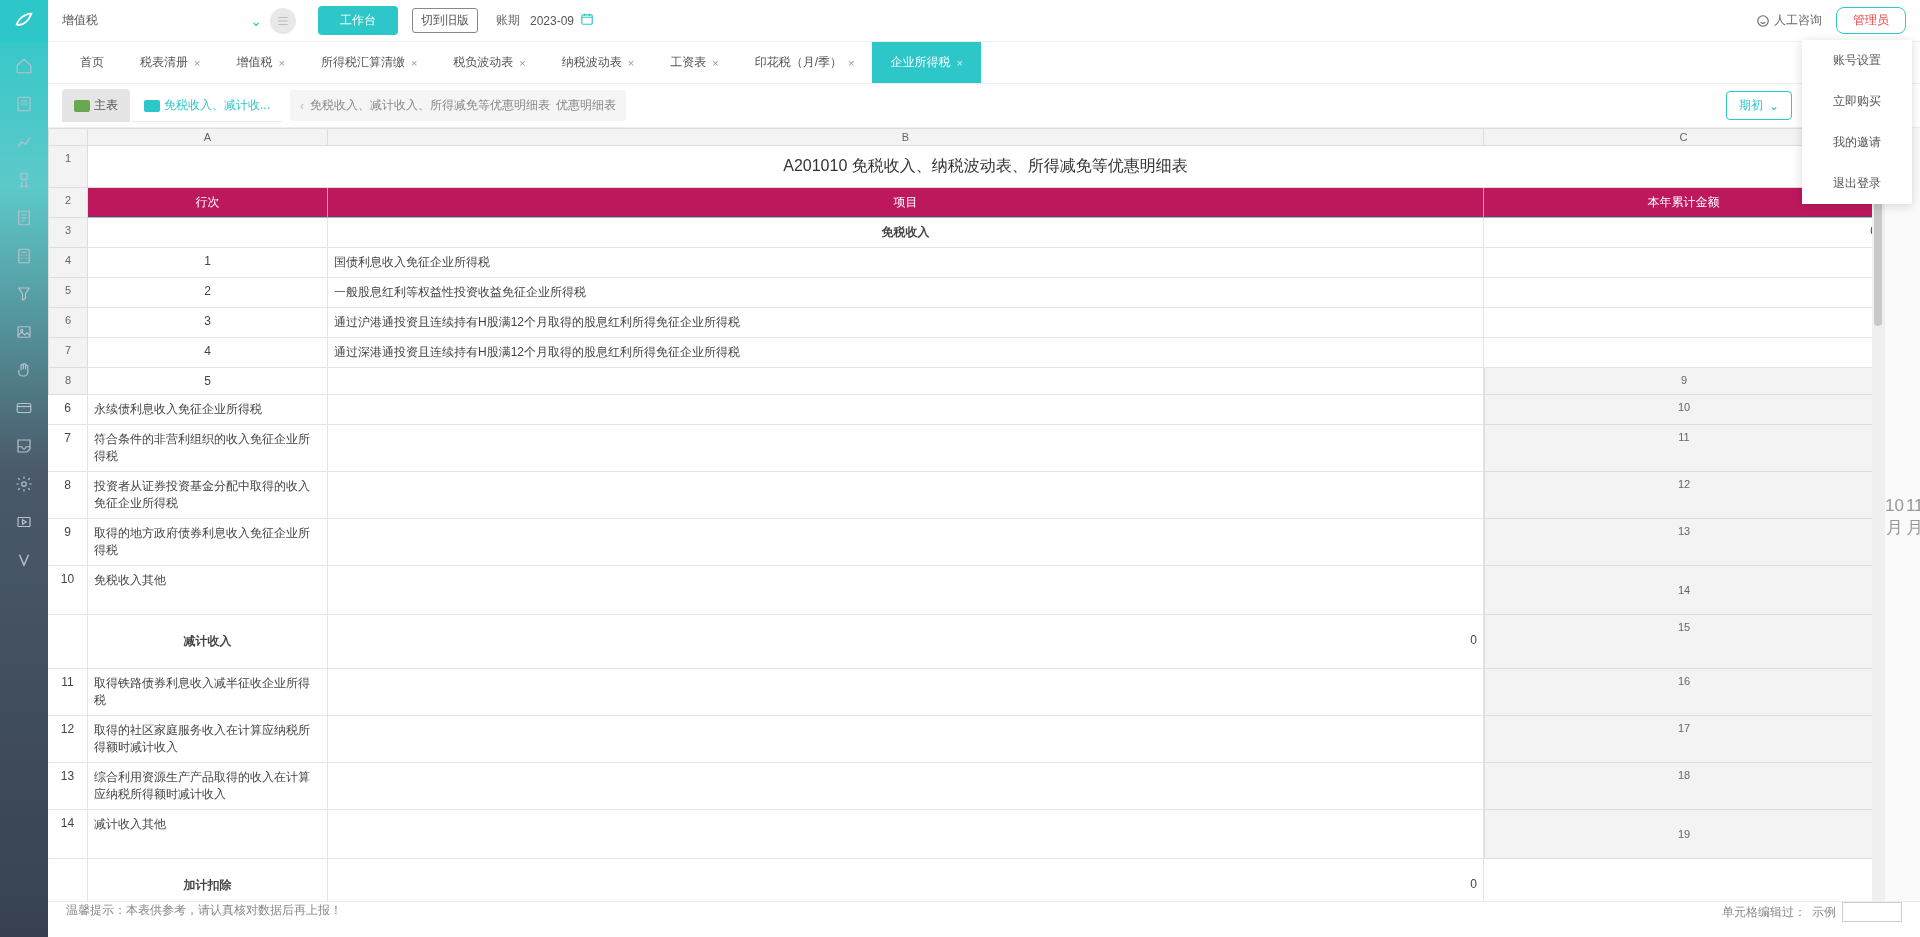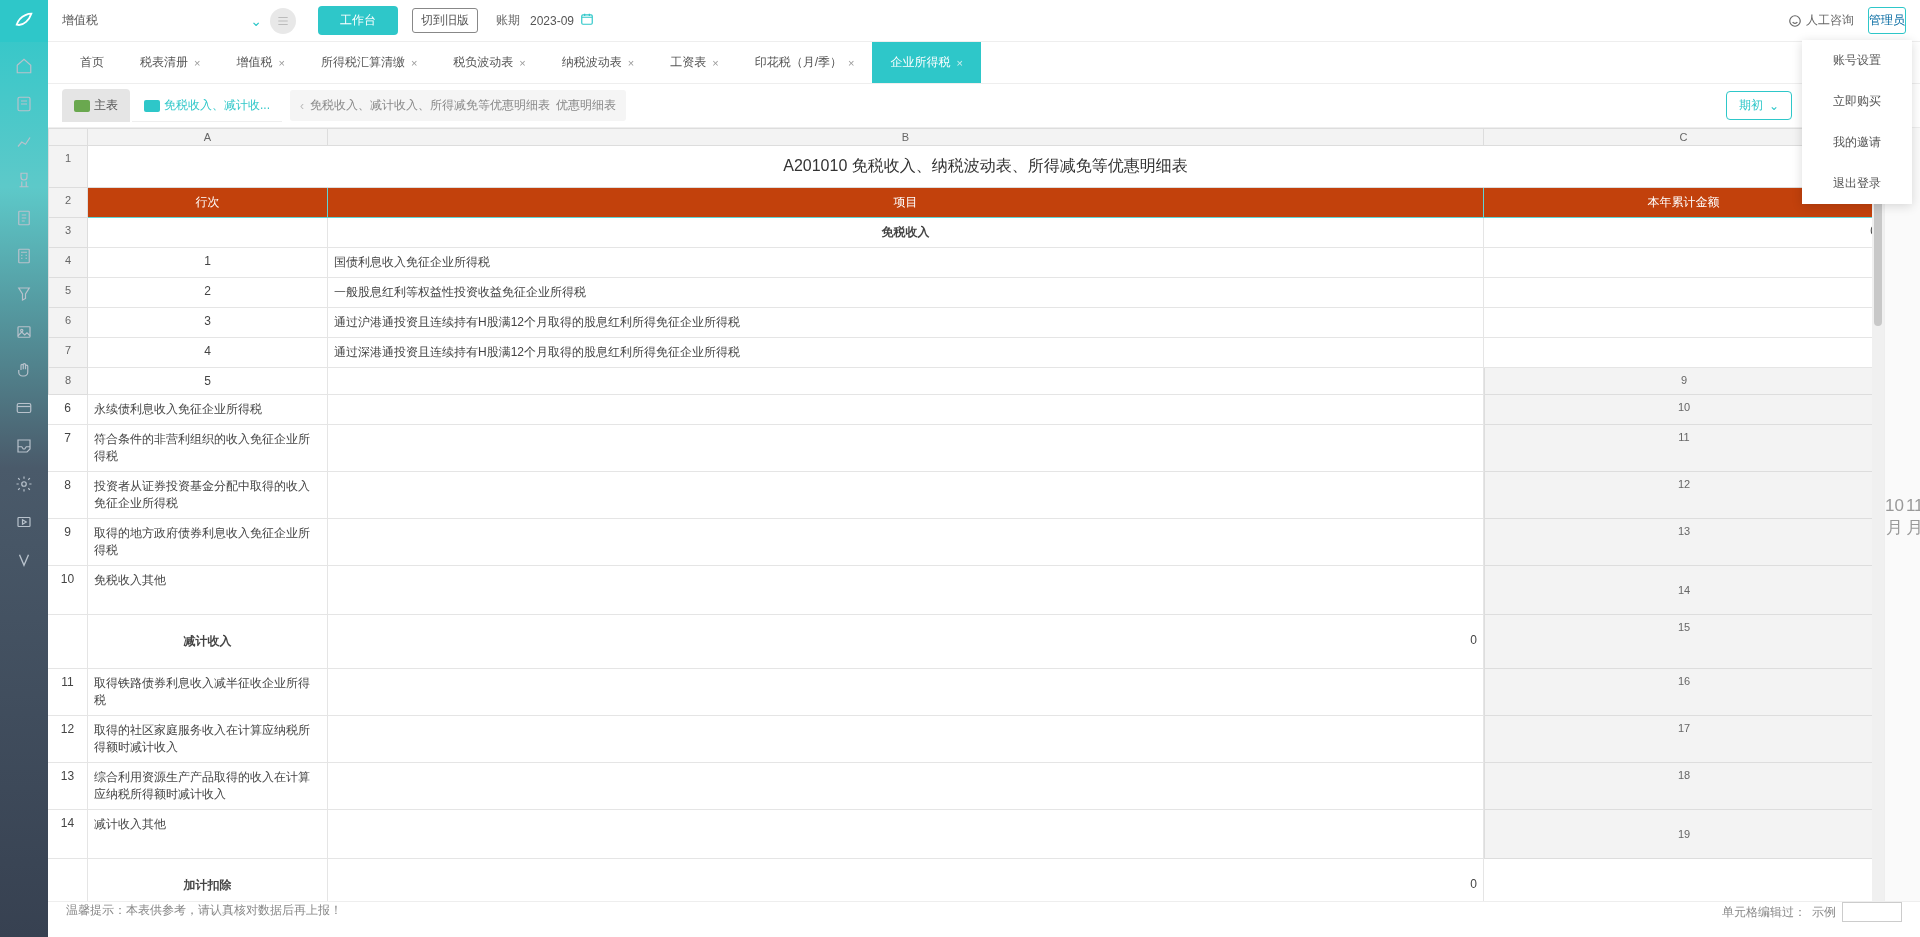--- a/index.html
+++ b/index.html
@@ -23,21 +23,21 @@
 .company-name { color: #555; }
 .chev { margin-left: auto; color: #2ec7c9; font-size: 14px; }
 .round-btn { width: 26px; height: 26px; border-radius: 50%; background: #e8e8e8; color: #bbb; display: flex; align-items: center; justify-content: center; margin-left: 8px; cursor: pointer; }
 .workbench-btn { background: #2ec7c9; color: #fff; border: none; border-radius: 4px; padding: 6px 22px; margin-left: 22px; cursor: pointer; font-size: 12px; }
 .switch-old { border: 1px solid #888; color: #555; background: #fff; border-radius: 3px; padding: 3px 8px; margin-left: 14px; cursor: pointer; font-size: 12px; }
 .period-label { margin-left: 18px; color: #666; }
 .period-value { margin-left: 10px; color: #555; }
 .cal-icon { margin-left: 6px; color: #2ec7c9; cursor: pointer; }
 .header-right { margin-left: auto; display: flex; align-items: center; gap: 14px; }
 .consult { display: flex; align-items: center; gap: 4px; color: #666; cursor: pointer; }
-.admin-btn { border: 1px solid #2ec7c9; color: #0369a1; padding: 4px 0; border-radius: 3px; cursor: pointer; position: relative; }
+.admin-btn { border: 1px solid #2ec7c9; color: #ef4444; padding: 4px 16px; border-radius: 8px; cursor: pointer; position: relative; }
 
 
 .admin-menu { position: absolute; top: 40px; right: 8px; width: 110px; background: #fff; box-shadow: 0 2px 10px rgba(0,0,0,0.15); z-index: 100; }
 .admin-menu div { padding: 12px 16px; color: #555; cursor: pointer; text-align: center; }
 
 
 .tabs { height: 42px; display: flex; align-items: stretch; padding: 0 14px; border-bottom: 1px solid #eee; }
 .tab { display: flex; align-items: center; padding: 0 18px; color: #555; cursor: pointer; white-space: nowrap; gap: 4px; }
 .tab.active { background: #2ec7c9; color: #fff; }
 .tab .close { color: #999; font-size: 11px; margin-left: 2px; }
@@ -58,21 +58,21 @@
 .tool-btn { color: #666; cursor: pointer; display: flex; align-items: center; gap: 4px; }
 
 
 .sheet-wrap { flex: 1; display: flex; min-height: 0; }
 .sheet { flex: 1; overflow: hidden; position: relative; }
 .grid { display: grid; grid-template-columns: 40px 240px 1fr 400px; }
 .col-head { background: #f3f3f3; border: 1px solid #ddd; border-left: none; text-align: center; padding: 2px 0; color: #666; font-size: 11px; }
 .col-head:first-child { border-left: 1px solid #ddd; }
 .row-head { background: #f3f3f3; border: 1px solid #ddd; border-top: none; text-align: center; padding: 6px 0; color: #666; font-size: 11px; }
 .merged-title { grid-column: 2 / 5; border: 1px solid #ddd; border-top: none; border-left: none; text-align: center; padding: 10px 0; font-size: 16px; font-weight: 500; color: #333; }
-.th { background: #c2410c; color: #fff; text-align: center; padding: 6px 0; border: 1px solid #5dd5d7; border-top: none; border-left: none; }
+.th { background: #be185d; color: #fff; text-align: center; padding: 6px 0; border: 1px solid #5dd5d7; border-top: none; border-left: none; }
 .cell { border: 1px solid #e5e5e5; border-top: none; border-left: none; padding: 6px 6px; color: #444; }
 .cell.center { text-align: center; }
 .cell.right { text-align: right; }
 .scrollbar-v { position: absolute; right: 0; top: 18px; bottom: 0; width: 12px; background: #f0f0f0; }
 .scrollbar-v .thumb { position: absolute; left: 2px; right: 2px; top: 0; height: 180px; background: #c8c8c8; border-radius: 4px; }
 
 
 .month-rail { width: 36px; background: #fafafa; border-left: 1px solid #eee; display: flex; flex-direction: row; align-items: center; padding-top: 6px; gap: 2px; }
 .month-rail .m { color: #999; font-size: 17px; padding: 3px 0; cursor: pointer; width: 100%; text-align: center; }
 .month-rail .year { background: #8bc34a; color: #fff; border-radius: 10px; padding: 1px 6px; font-size: 10px; margin: 2px 0; }

